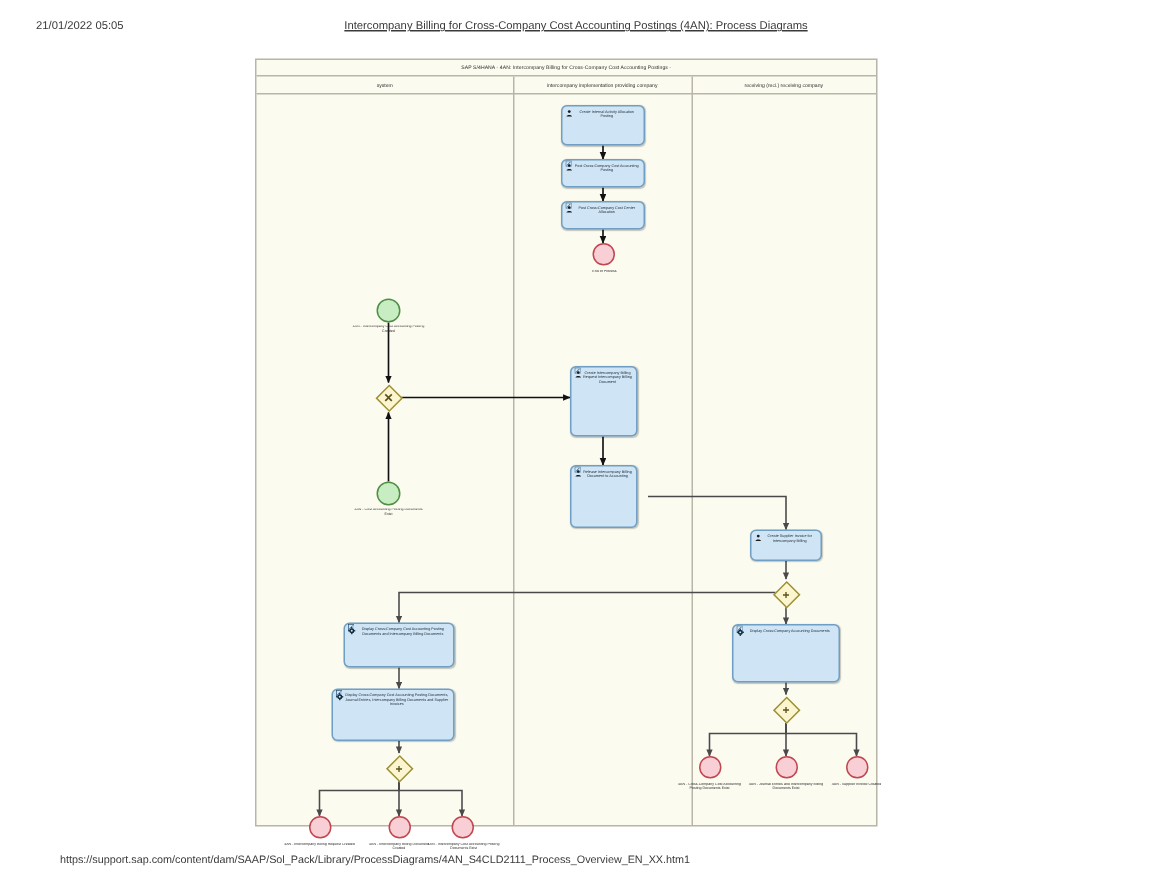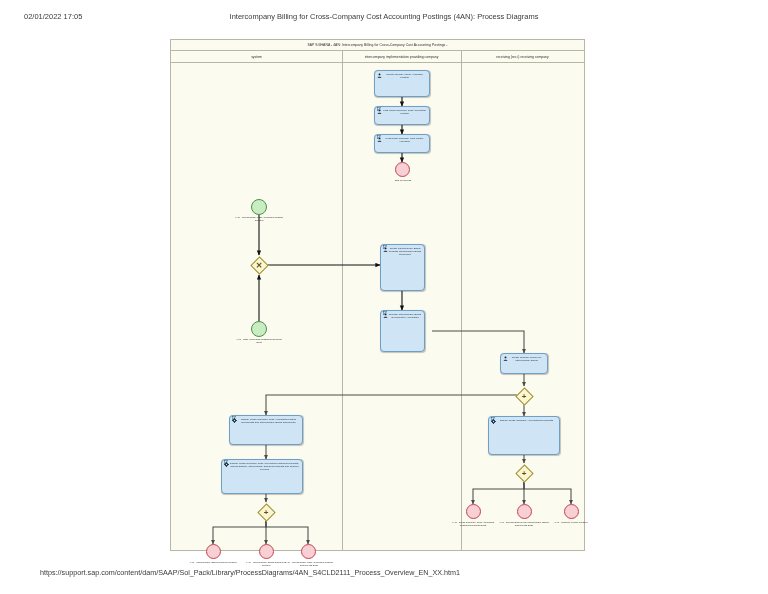--- a/index.html
+++ b/index.html
@@ -32,20 +32,21 @@
     top: 0;
     white-space: nowrap;
   }
   .print-header .ph-title {
     position: absolute;
     left: 0;
     top: 0;
     width: 768px;
     text-align: center;
     white-space: nowrap;
+    text-decoration: underline;
   }
   .print-footer {
     position: absolute;
     left: 40px;
     top: 568px;
     font-size: 7.2px;
     color: #3a3a3a;
     white-space: nowrap;
   }
 
@@ -202,21 +203,21 @@
     font-size: 8px;
     font-weight: bold;
     color: #5c5320;
     font-family: "Liberation Sans", sans-serif;
   }
 </style>
 </head>
 <body>
 
 <div class="print-header">
-  <span class="ph-date">02/01/2022 17:05</span>
+  <span class="ph-date">21/01/2022 05:05</span>
   <span class="ph-title">Intercompany Billing for Cross-Company Cost Accounting Postings (4AN): Process Diagrams</span>
 </div>
 
 <div class="diagram">
 
   <div class="pool-title">SAP S/4HANA - 4AN: Intercompany Billing for Cross-Company Cost Accounting Postings -</div>
 
   <div class="lane-headers">
     <div class="lane-head" style="left:0;width:171px;">system</div>
     <div class="lane-head" style="left:171px;width:119px;">intercompany implementation providing company</div>

